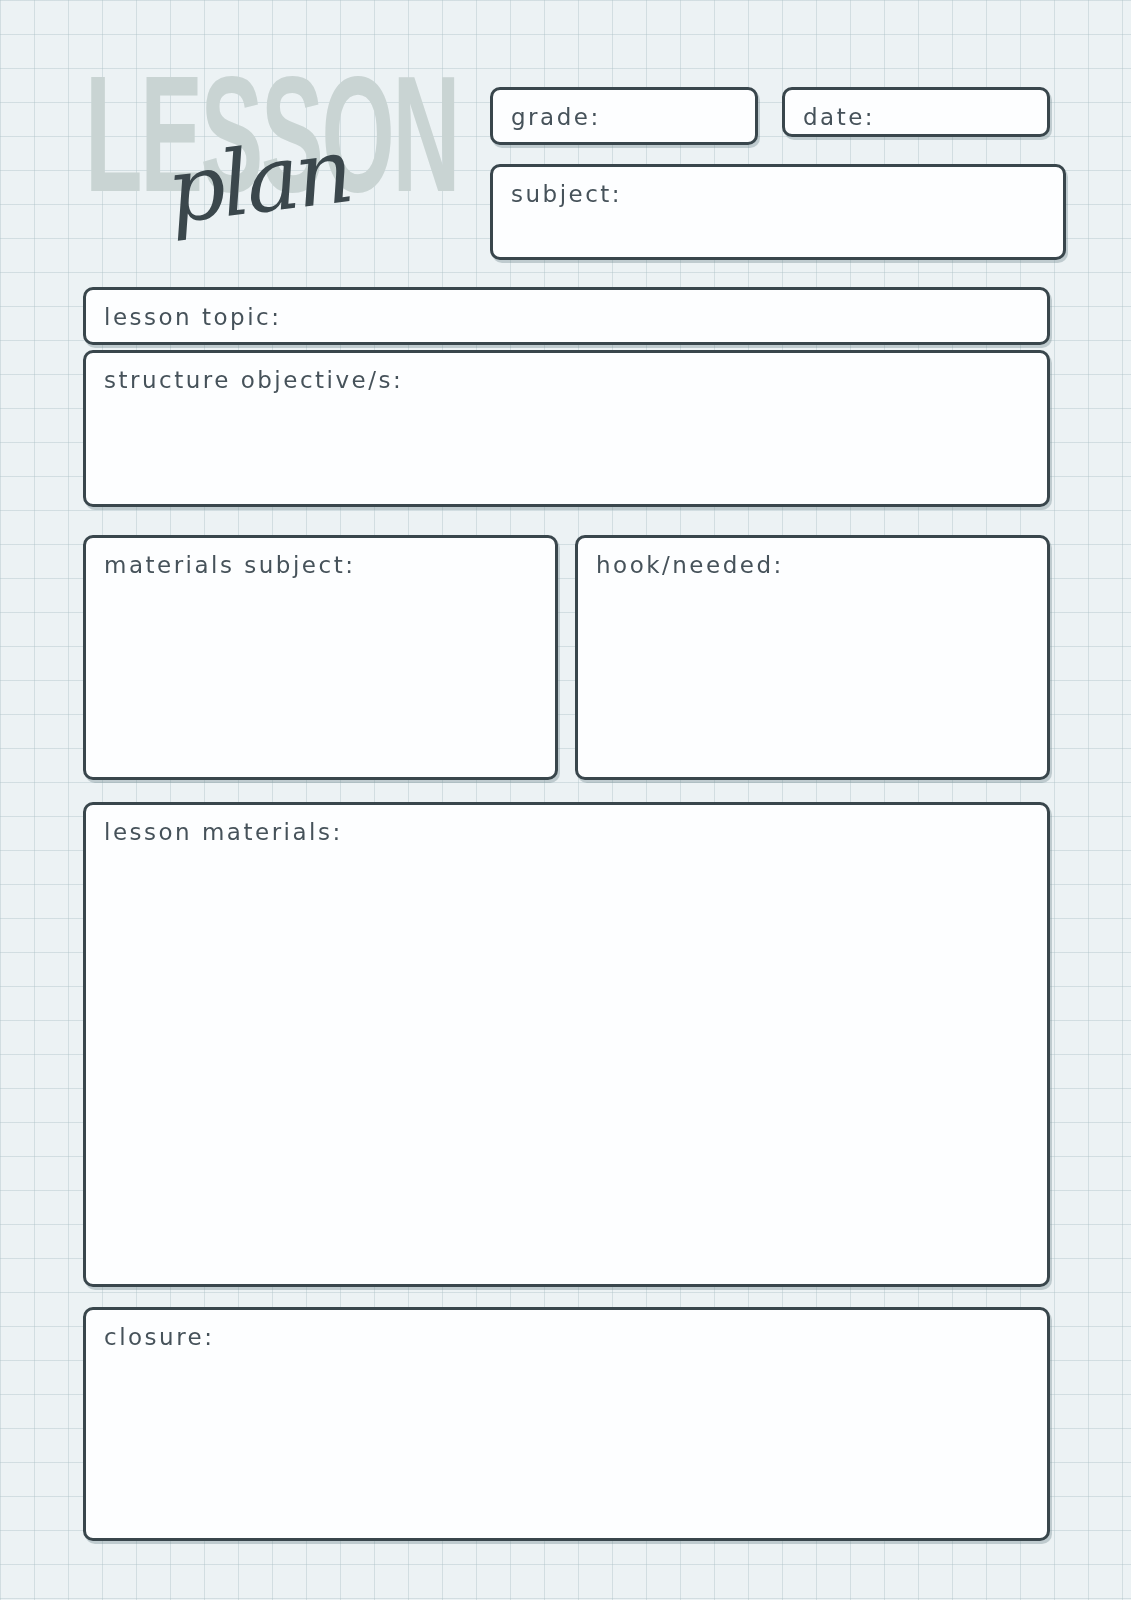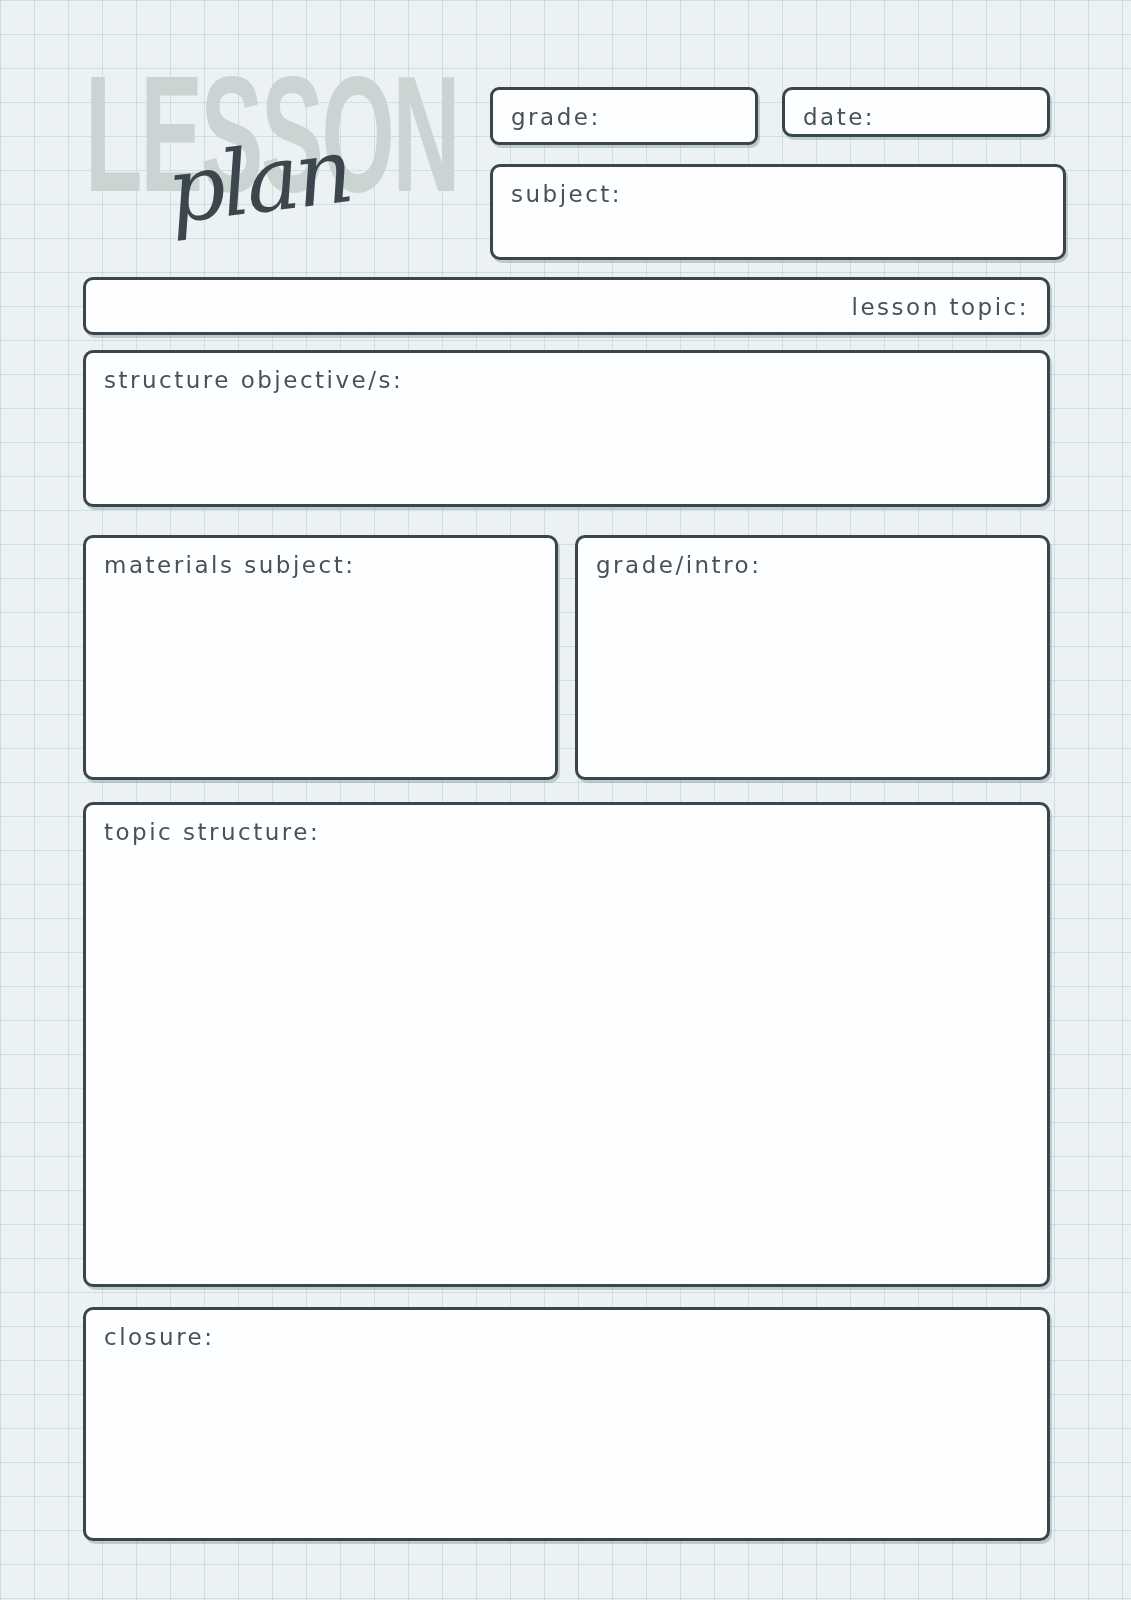--- a/index.html
+++ b/index.html
@@ -74,24 +74,24 @@
     line-height: 1.25;
   }
   .box .value {
     display: block;
     padding: 4px 18px;
     font-size: 22px;
     color: #2f3b40;
     min-height: 10px;
   }
 
-  .f-grade      { left:  490px; top:   87px; width: 268px; height:  58px; border-radius: 9px; }
+  .f-grade      { left:  490px; top:   87px; width: 268px; height:  58px; }
   .f-date       { left:  782px; top:   87px; width: 268px; height:  50px; }
   .f-subject    { left:  490px; top:  164px; width: 576px; height:  96px; }
-  .f-topic      { left:   83px; top:  277px; width: 967px; height:  58px; text-align: right; }
+  .f-topic      { left:   83px; top:  287px; width: 967px; height:  58px; }
   .f-objectives { left:   83px; top:  350px; width: 967px; height: 157px; }
   .f-materials  { left:   83px; top:  535px; width: 475px; height: 245px; }
   .f-hook       { left:  575px; top:  535px; width: 475px; height: 245px; }
   .f-structure  { left:   83px; top:  802px; width: 967px; height: 485px; }
   .f-closure    { left:   83px; top: 1307px; width: 967px; height: 234px; }
 </style>
 </head>
 <body>
 
 <div class="page">
@@ -123,26 +123,26 @@
     <span class="label">structure objective/s:</span>
     <span class="value"></span>
   </div>
 
   <div class="box f-materials">
     <span class="label">materials subject:</span>
     <span class="value"></span>
   </div>
 
   <div class="box f-hook">
-    <span class="label">grade/intro:</span>
+    <span class="label">hook/needed:</span>
     <span class="value"></span>
   </div>
 
   <div class="box f-structure">
-    <span class="label">topic structure:</span>
+    <span class="label">lesson materials:</span>
     <span class="value"></span>
   </div>
 
   <div class="box f-closure">
     <span class="label">closure:</span>
     <span class="value"></span>
   </div>
 
 </div>
 

